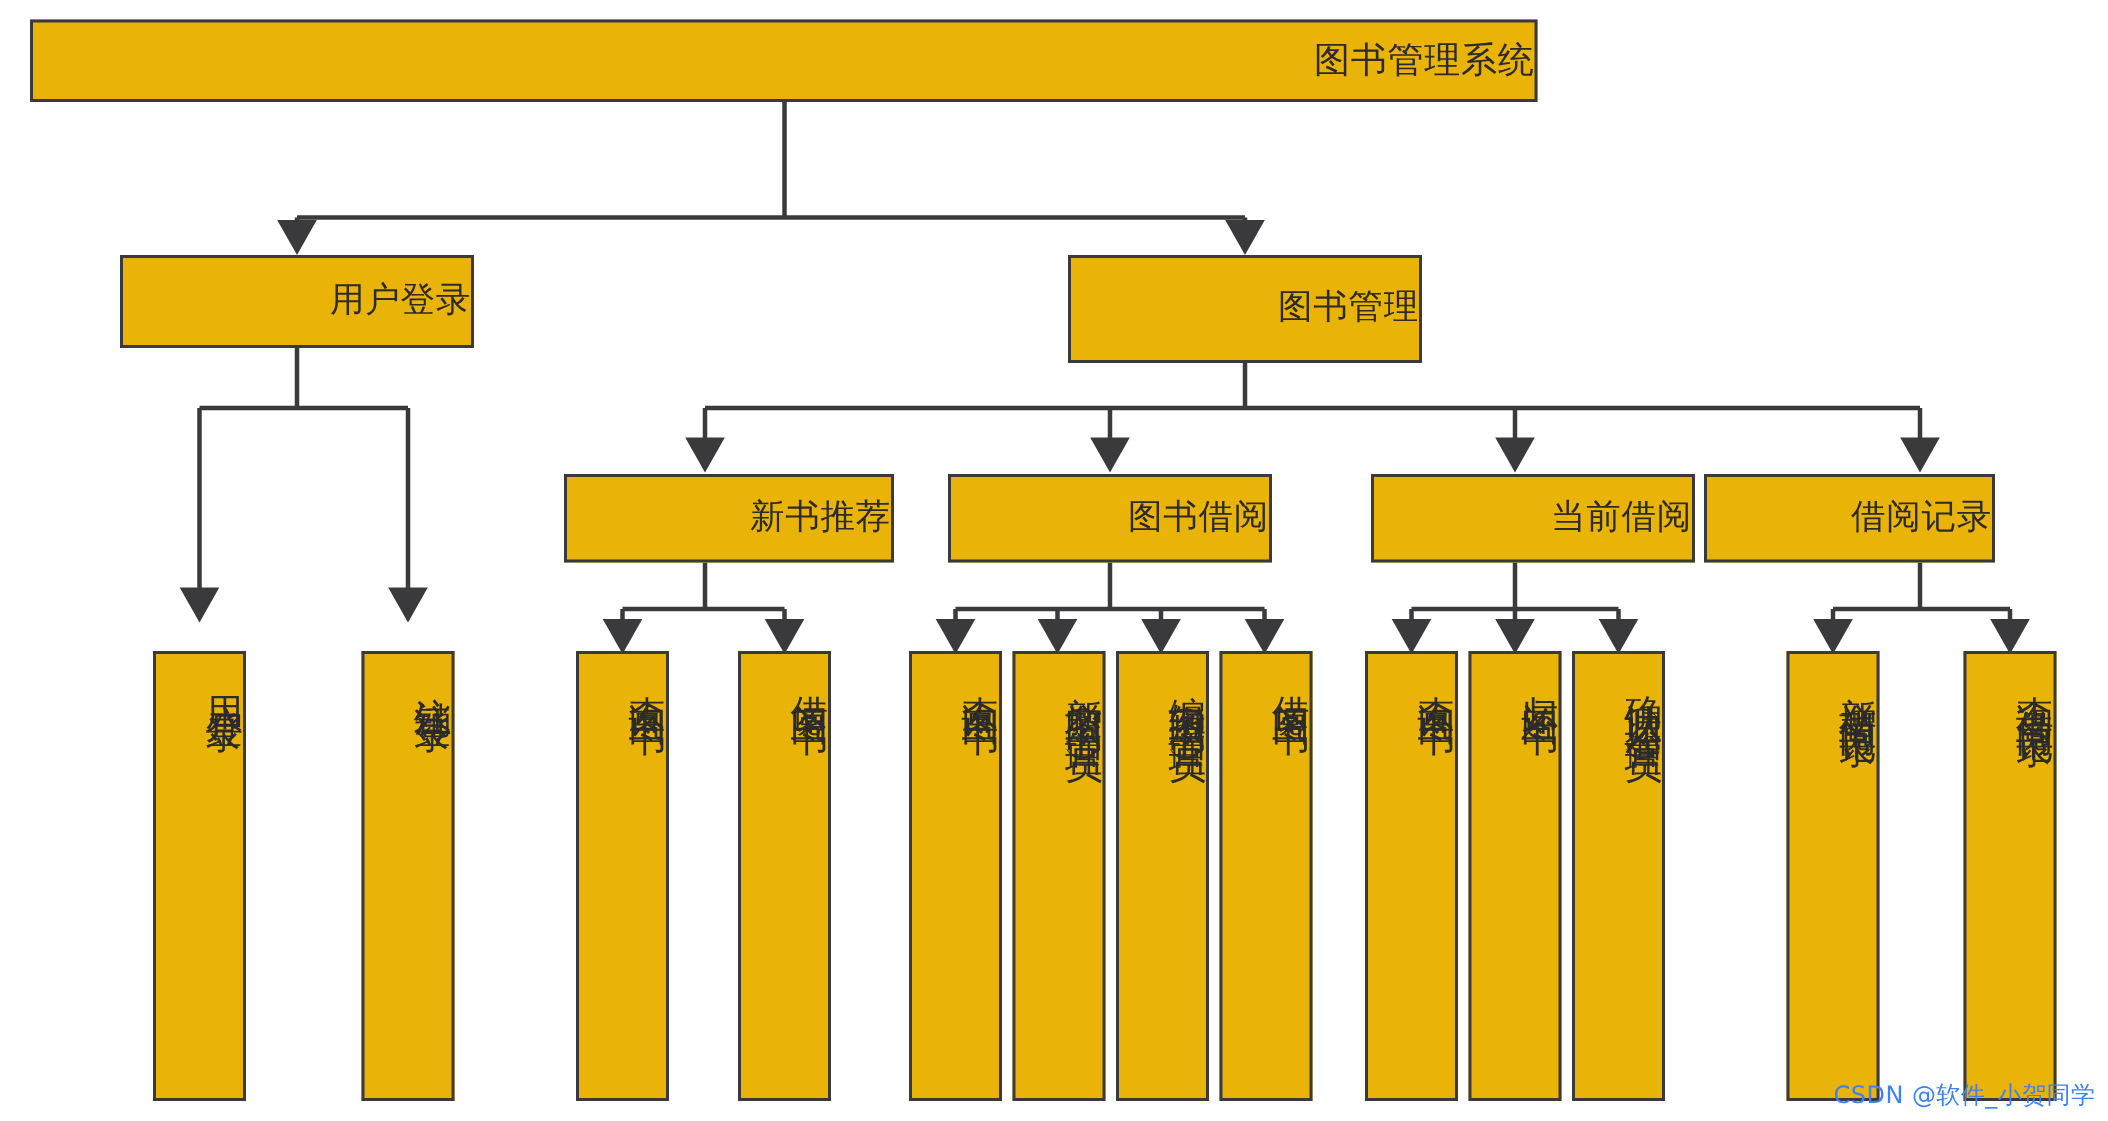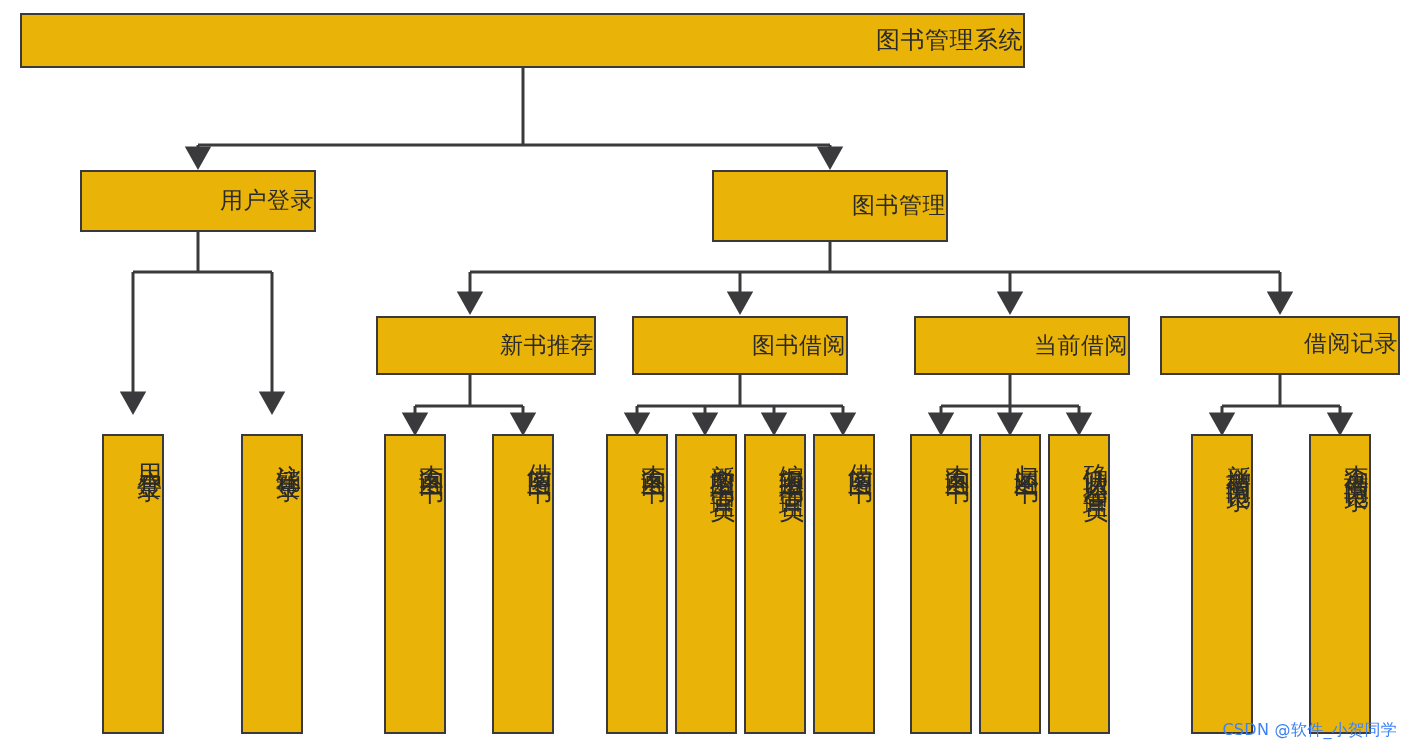--- a/index.html
+++ b/index.html
@@ -142,21 +142,21 @@
 
   <div class="node h" style="left:360px; top:316px; width:220px; height:59px;margin-left:16px;">
     <span class="lbl">新书推荐</span>
   </div>
   <div class="node h" style="left:632px; top:316px; width:216px; height:59px;padding-left:40px;">
     <span class="lbl">图书借阅</span>
   </div>
   <div class="node h" style="left:902px; top:316px; width:216px; height:59px;margin-left:12px;">
     <span class="lbl">当前借阅</span>
   </div>
-  <div class="node h" style="left:1160px; top:316px; width:240px; height:59px;font-family:Liberation Mono, monospace;">
+  <div class="node h" style="left:1136px; top:316px; width:194px; height:59px;">
     <span class="lbl">借阅记录</span>
   </div>
 
   <div class="node v" style="left:102px; top:434px; width:62px; height:300px;">
     <span class="lbl">用户登录</span>
   </div>
   <div class="node v" style="left:241px; top:434px; width:62px; height:300px;">
     <span class="lbl">注销登录</span>
   </div>
 

